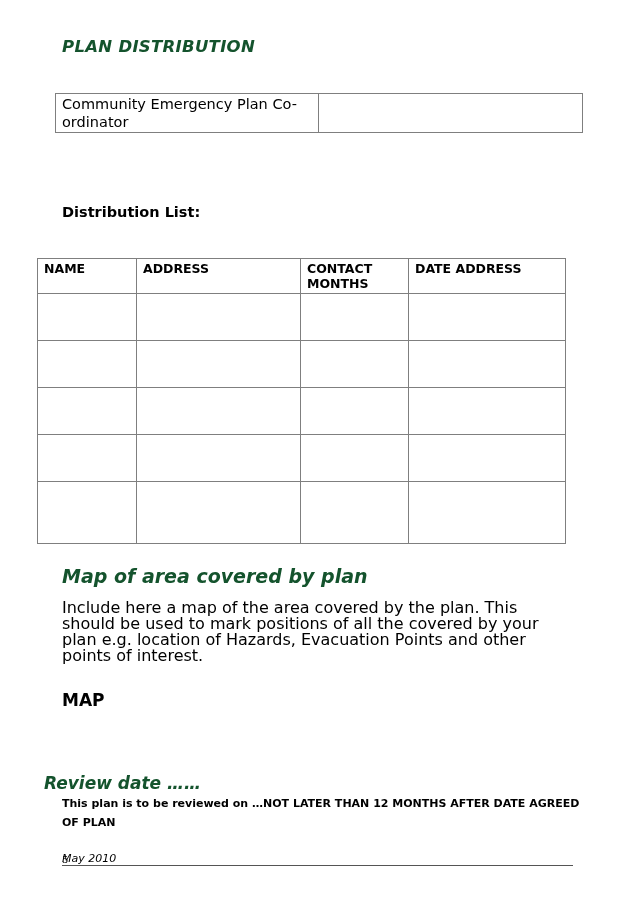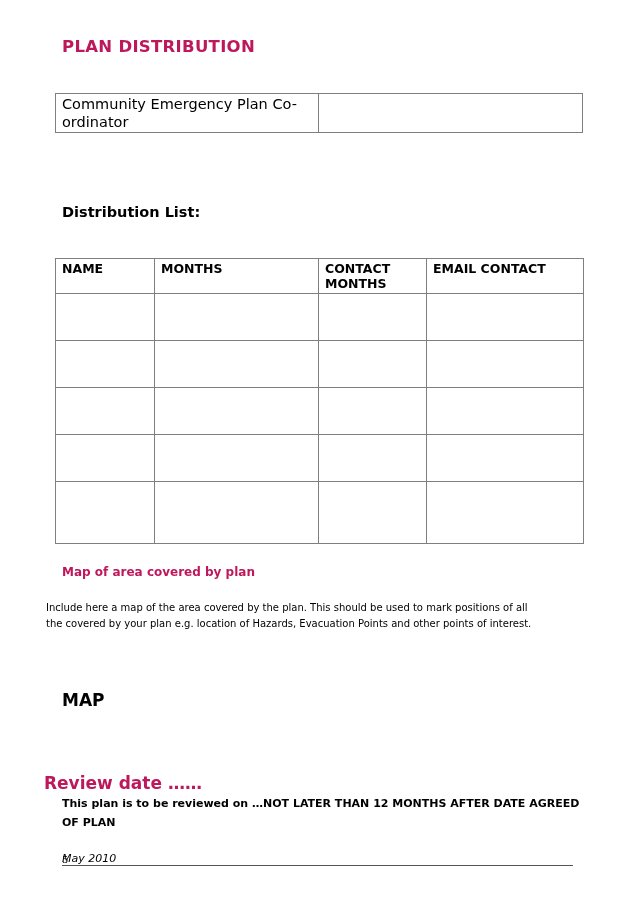--- a/index.html
+++ b/index.html
@@ -1,31 +1,31 @@
 <!DOCTYPE html>
 <html><head>
 <meta charset="utf-8">
 <style>
   html, body { margin:0; padding:0; background:#ffffff; }
   body { width:636px; height:900px; position:relative; font-family:"DejaVu Sans", sans-serif; color:#000; overflow:hidden; }
   .abs { position:absolute; }
-  .green { color:#be185d; }
+  .green { color:#14532d;font-style:italic; }
   #title { left:62px; top:37px; font-size:16.5px; font-weight:bold; letter-spacing:0.3px; }
   table { border-collapse:collapse; position:absolute; }
   td { border:1px solid #7f7f7f; vertical-align:top; padding:0; }
   #roles { left:55px; top:93px; width:528px; }
   #roles td { height:36px; font-size:14.5px; line-height:18px; padding:1px 6px; }
   #roles td.label { width:250px; }
   #dist-label { left:62px; top:204px; font-size:14.5px; font-weight:bold;text-align:right; }
-  #dist { left:55px; top:258px; width:529px; }
+  #dist { left:37px; top:258px; width:529px; }
   #dist th { border:1px solid #7f7f7f; text-align:left; vertical-align:top; font-size:12.5px; font-weight:bold; line-height:15px; padding:2px 6px; height:28px; }
   #dist td { height:46px; }
   #dist tr.last td { height:61px; }
-  #map-heading { left:62px; top:565px; font-size:12px; font-weight:bold; }
-  #map-desc { left:46px; top:600px; width:500px; font-size:10px; line-height:16px; }
+  #map-heading { left:62px; top:565px; font-size:19px; font-weight:bold; }
+  #map-desc { left:62px; top:600px; width:500px; font-size:16px; line-height:16px; }
   #map-label { left:62px; top:690px; font-size:17px; font-weight:bold; }
   #review-heading { left:44px; top:773px; font-size:17px; font-weight:bold; }
   #review-text { left:62px; top:794px; width:520px; font-size:11px; font-weight:bold; line-height:19px; }
   #page-num { left:62px; top:854px; font-family:"DejaVu Serif", serif; font-size:10px; }
   #footer-rule { left:62px; top:865px; width:511px; height:0; border-top:1.5px solid #555; }
   #footer-date { left:62px; top:852px; font-size:11px;font-style:italic; }
 </style>
 </head>
 <body>
 
@@ -39,23 +39,23 @@
   </tr>
 </tbody>
   </table>
 
 <div id="dist-label" class="abs">Distribution List:</div>
 
 <table id="dist">
   <tbody>
       <tr>
     <th style="width:86px">NAME</th>
-    <th style="width:151px">MONTHS</th>
+    <th style="width:151px">ADDRESS</th>
     <th style="width:95px">CONTACT MONTHS</th>
-    <th>EMAIL CONTACT</th>
+    <th>DATE ADDRESS</th>
   </tr>
   <tr>
     <td></td>
         <td></td>
         <td></td>
         <td></td>
   </tr>
   <tr>
     <td></td>
         <td></td>

